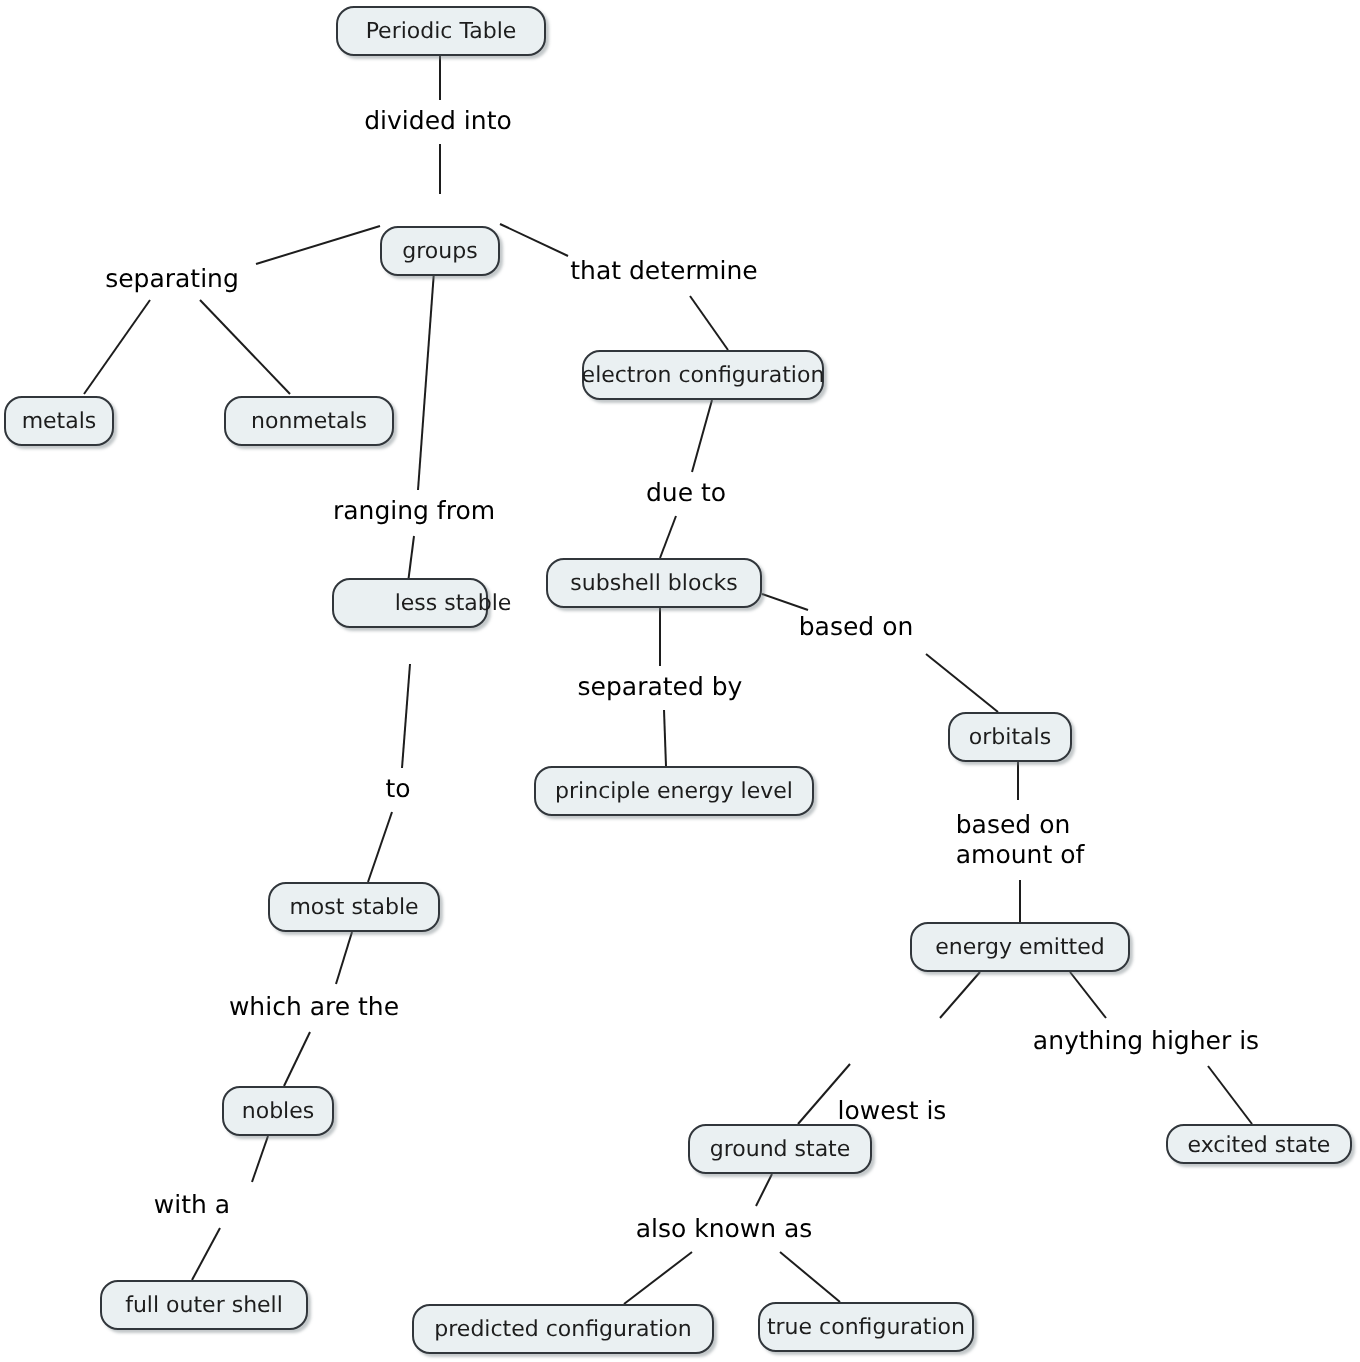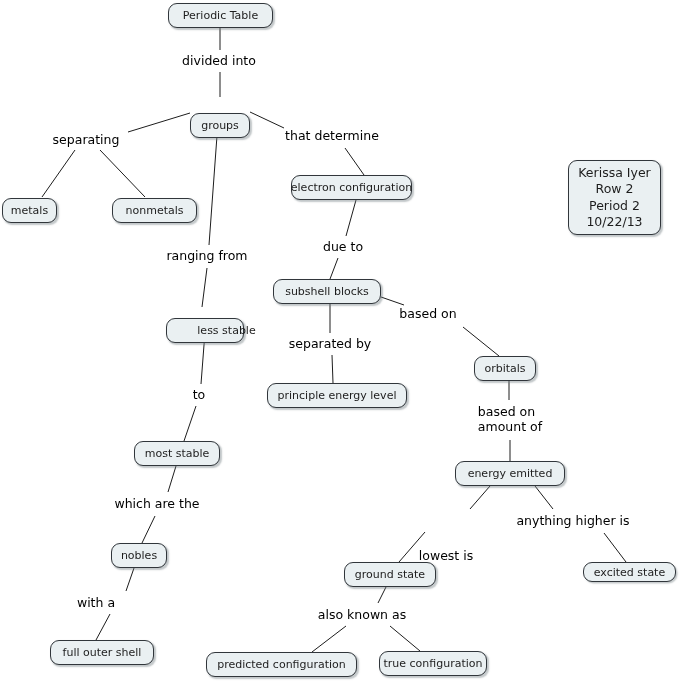--- a/index.html
+++ b/index.html
@@ -108,21 +108,21 @@
       <line x1="346" y1="626" x2="312" y2="652" stroke="#1d1d1d" stroke-width="1"></line>
       <line x1="390" y1="626" x2="420" y2="651" stroke="#1d1d1d" stroke-width="1"></line>
     </svg>
 
   <div id="node-layer">
       <div class="node" style="left: 168px; top: 3px; width: 105px; height: 25px;">Periodic Table</div>
       <div class="node" style="left: 190px; top: 97px; width: 60px; height: 25px; margin-top: 16px;">groups</div>
       <div class="node" style="left: 2px; top: 198px; width: 55px; height: 25px;">metals</div>
       <div class="node" style="left: 112px; top: 198px; width: 85px; height: 25px;">nonmetals</div>
       <div class="node" style="left: 291px; top: 175px; width: 121px; height: 25px;">electron configuration</div>
-      <div class="node" style="left: 166px; top: 318px; width: 78px; height: 25px; padding-left: 43px;">less stable</div>
+      <div class="node" style="left: 166px; top: 289px; width: 78px; height: 25px; padding-left: 43px;">less stable</div>
       <div class="node" style="left: 273px; top: 279px; width: 108px; height: 25px;">subshell blocks</div>
       <div class="node" style="left: 267px; top: 383px; width: 140px; height: 25px;">principle energy level</div>
       <div class="node" style="left: 474px; top: 356px; width: 62px; height: 25px;">orbitals</div>
       <div class="node" style="left: 134px; top: 441px; width: 86px; height: 25px;">most stable</div>
       <div class="node" style="left: 455px; top: 461px; width: 110px; height: 25px;">energy emitted</div>
       <div class="node" style="left: 111px; top: 543px; width: 56px; height: 25px;">nobles</div>
       <div class="node" style="left: 344px; top: 562px; width: 92px; height: 25px;">ground state</div>
       <div class="node" style="left: 583px; top: 562px; width: 93px; height: 20px;">excited state</div>
       <div class="node" style="left: 50px; top: 640px; width: 104px; height: 25px;">full outer shell</div>
       <div class="node" style="left: 206px; top: 652px; width: 151px; height: 25px;">predicted configuration</div>
@@ -139,15 +139,14 @@
       <div class="edge-label" style="left: 428px; top: 314px;">based on</div>
       <div class="edge-label" style="left: 510px; top: 420px;">based on
 amount of</div>
       <div class="edge-label" style="left: 157px; top: 504px;">which are the</div>
       <div class="edge-label" style="left: 446px; top: 520px; margin-top: 36px;">lowest is</div>
       <div class="edge-label" style="left: 573px; top: 521px;">anything higher is</div>
       <div class="edge-label" style="left: 96px; top: 603px;">with a</div>
       <div class="edge-label" style="left: 362px; top: 615px;">also known as</div>
     </div>
 
-  <div class="infobox" id="infobox" style="left: 568px; top: 160px; width: 93px; height: 75px;"><div>Kerissa Iyer</div><div>Row 2</div><div>Period 2</div><div>10/22/13</div></div>
 
 </div>
 
 </body></html>

